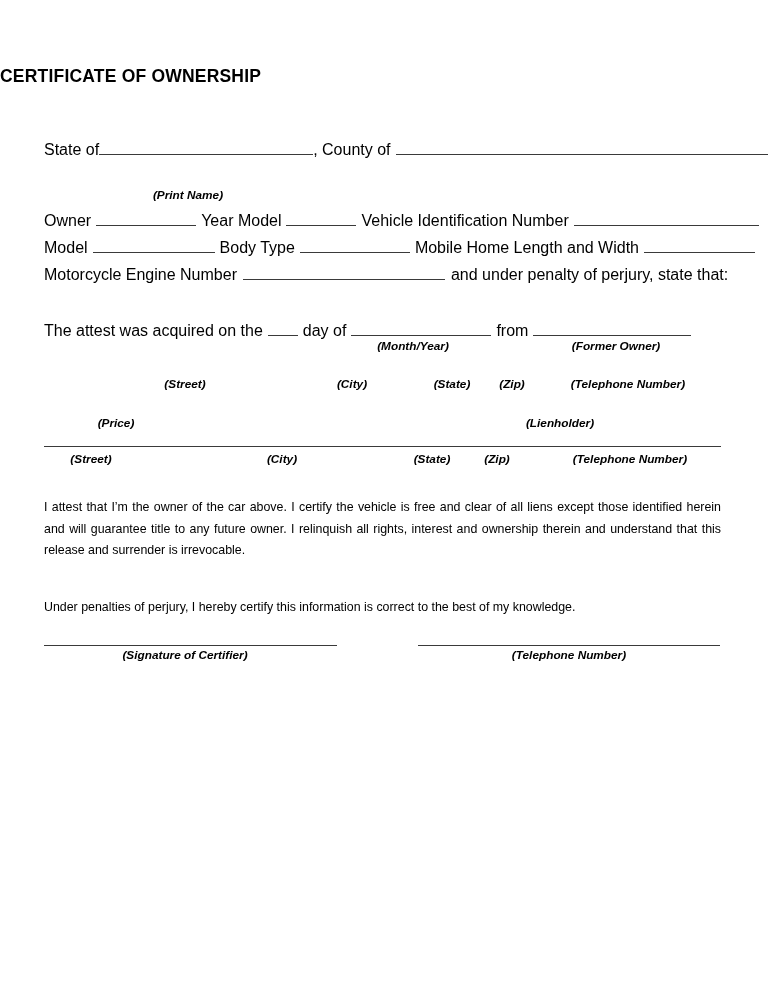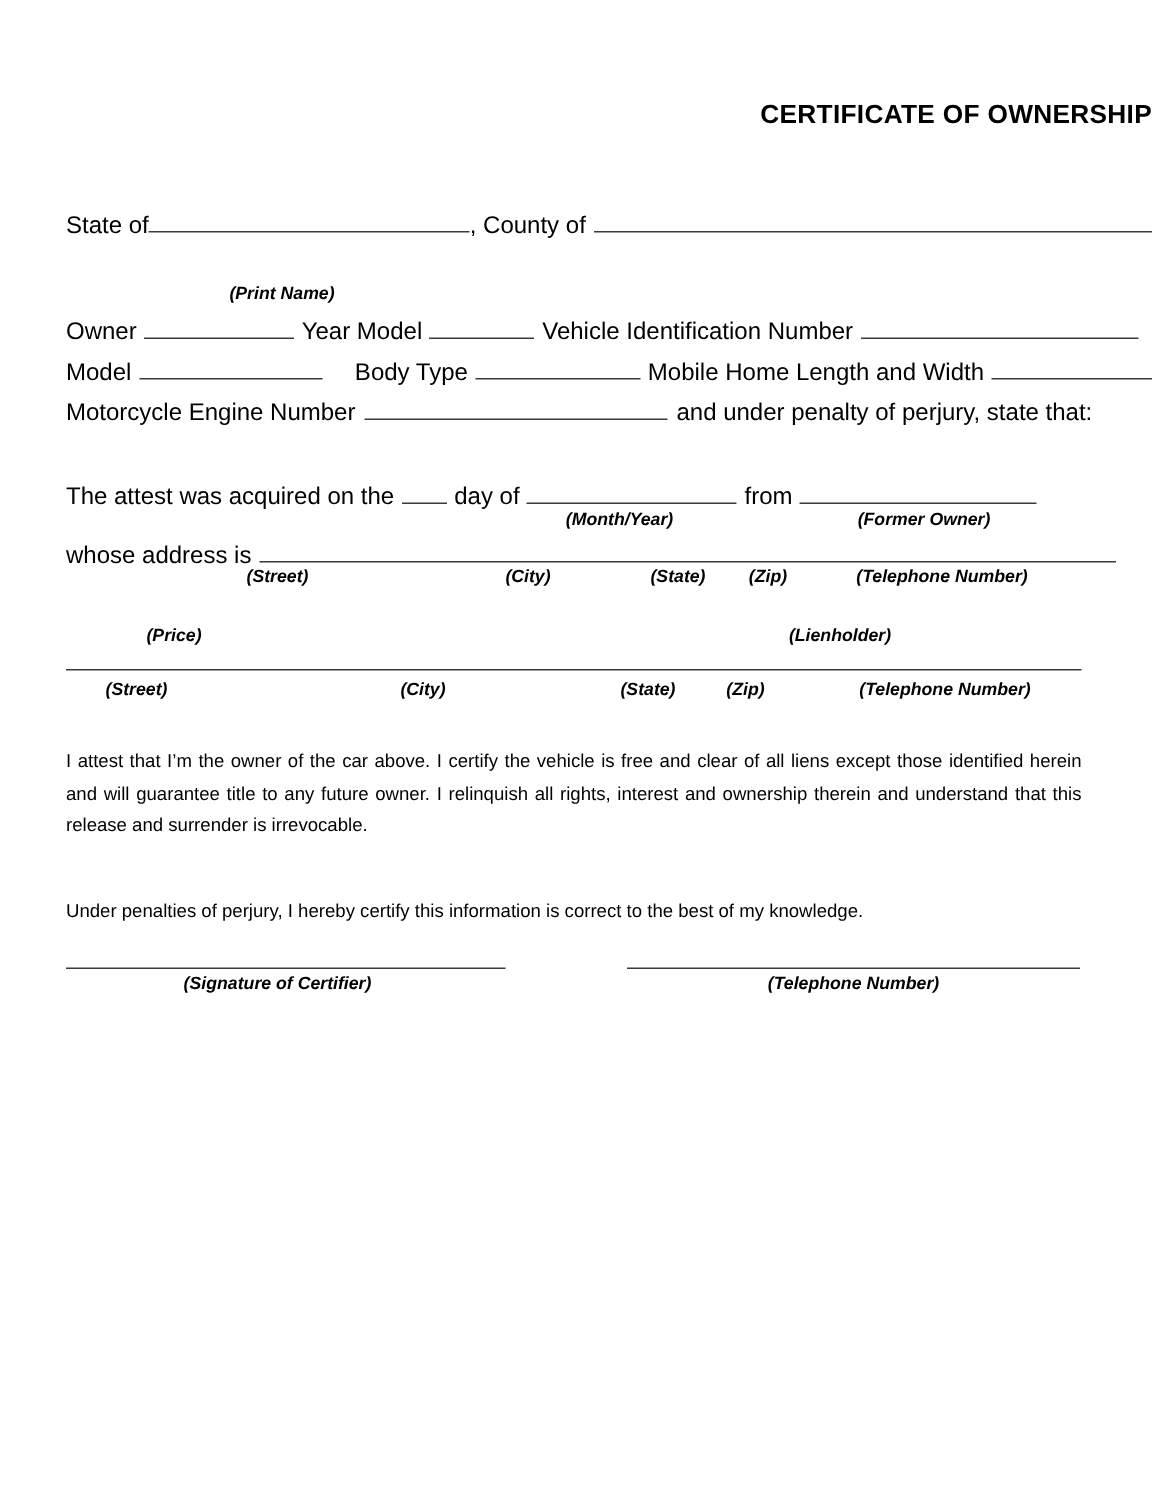--- a/index.html
+++ b/index.html
@@ -24,21 +24,21 @@
     background: #fff;
     overflow: hidden;
   }
 
   
   .doc-title {
     position: absolute;
     left: 0;
     top: 66px;
     width: 768px;
-    text-align: right;
+    text-align: left;
     font-size: 17.5px;
     font-weight: bold;
     letter-spacing: 0.2px;
   }
 
   
   .row {
     position: absolute;
     left: 44px;
     width: 676px;
@@ -104,36 +104,33 @@
     <span>State of</span><span class="fill" style="width:214px;"></span><span>, County of</span><span class="fill" style="width:372px;margin-left:5px;"></span>
   </div>
 
   <div class="cap" style="left:188px; top:188px;">(Print Name)</div>
 
   <div class="row" style="top:213px;">
     <span>Owner</span><span class="fill" style="width:100px;margin-left:5px;"></span><span style="margin-left:5px;">Year Model</span><span class="fill" style="width:70px;margin-left:5px;"></span><span style="margin-left:5px;">Vehicle Identification Number</span><span class="fill" style="width:185px;margin-left:5px;"></span>
   </div>
 
   <div class="row" style="top:240px;">
-    <span>Model</span><span class="fill" style="width:122px;margin-left:5px;"></span><span style="margin-left:22px;">Body Type</span><span class="fill" style="width:110px;margin-left:5px;"></span><span style="margin-left:5px;">Mobile Home Length and Width</span><span class="fill" style="width:111px;margin-left:5px;"></span>
+    <span>Model</span><span class="fill" style="width:122px;margin-left:5px;"></span><span style="margin-left:5px;">Body Type</span><span class="fill" style="width:110px;margin-left:5px;"></span><span style="margin-left:5px;">Mobile Home Length and Width</span><span class="fill" style="width:111px;margin-left:5px;"></span>
   </div>
 
   <div class="row" style="top:267px;">
     <span>Motorcycle Engine Number</span><span class="fill" style="width:202px;margin-left:6px;"></span><span style="margin-left:6px;">and under penalty of perjury, state that:</span>
   </div>
 
   <div class="row" style="top:323px;">
     <span>The attest was acquired on the</span><span class="fill" style="width:30px;margin-left:5px;"></span><span style="margin-left:5px;">day of</span><span class="fill" style="width:140px;margin-left:5px;"></span><span style="margin-left:5px;">from</span><span class="fill" style="width:158px;margin-left:5px;"></span>
   </div>
   <div class="cap" style="left:413px; top:339px;">(Month/Year)</div>
   <div class="cap" style="left:616px; top:339px;">(Former Owner)</div>
 
-  <div class="row" style="top:362px;">
-    <span>whose address is</span><span class="fill" style="width:571px;margin-left:5px;"></span>
-  </div>
   <div class="cap" style="left:185px; top:377px;">(Street)</div>
   <div class="cap" style="left:352px; top:377px;">(City)</div>
   <div class="cap" style="left:452px; top:377px;">(State)</div>
   <div class="cap" style="left:512px; top:377px;">(Zip)</div>
   <div class="cap" style="left:628px; top:377px;">(Telephone Number)</div>
 
   <div class="cap" style="left:116px; top:416px;">(Price)</div>
   <div class="cap" style="left:560px; top:416px;">(Lienholder)</div>
 
   <div class="hrule" style="left:44px; top:446px; width:677px;"></div>

